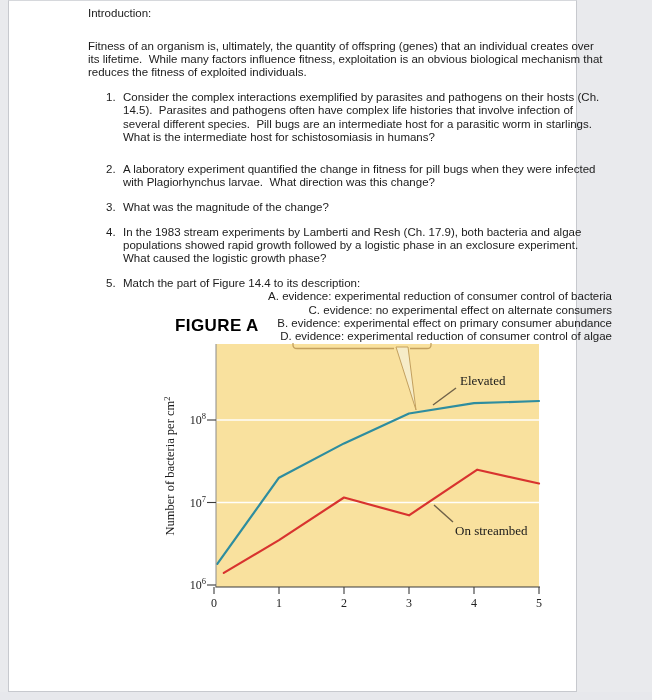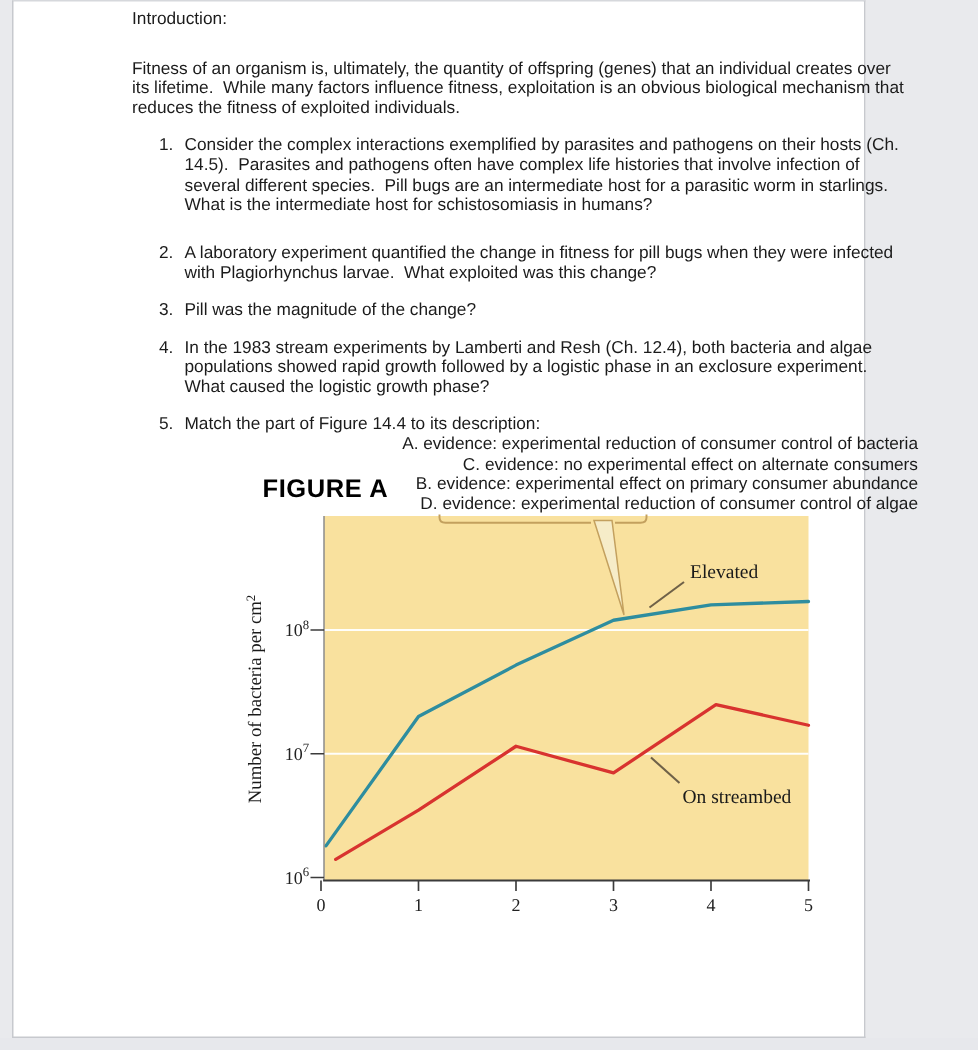--- a/index.html
+++ b/index.html
@@ -48,31 +48,31 @@
     <div class="intro-heading">Introduction:</div>
     <div class="intro-body">Fitness of an organism is, ultimately, the quantity of offspring (genes) that an individual creates over its lifetime.  While many factors influence fitness, exploitation is an obvious biological mechanism that reduces the fitness of exploited individuals.</div>
 
     <div class="q q-gap-big">
       <span class="qnum">1.</span>
       <div class="qtext">Consider the complex interactions exemplified by parasites and pathogens on their hosts (Ch. 14.5).  Parasites and pathogens often have complex life histories that involve infection of several different species.  Pill bugs are an intermediate host for a parasitic worm in starlings.  What is the intermediate host for schistosomiasis in humans?</div>
     </div>
 
     <div class="q">
       <span class="qnum">2.</span>
-      <div class="qtext">A laboratory experiment quantified the change in fitness for pill bugs when they were infected with Plagiorhynchus larvae.  What exploited was this change?</div>
+      <div class="qtext">A laboratory experiment quantified the change in fitness for pill bugs when they were infected with Plagiorhynchus larvae.  What direction was this change?</div>
     </div>
 
     <div class="q">
       <span class="qnum">3.</span>
-      <div class="qtext">Pill was the magnitude of the change?</div>
+      <div class="qtext">What was the magnitude of the change?</div>
     </div>
 
     <div class="q q-gap-small">
       <span class="qnum">4.</span>
-      <div class="qtext">In the 1983 stream experiments by Lamberti and Resh (Ch. 12.4), both bacteria and algae populations showed rapid growth followed by a logistic phase in an exclosure experiment.  What caused the logistic growth phase?</div>
+      <div class="qtext">In the 1983 stream experiments by Lamberti and Resh (Ch. 17.9), both bacteria and algae populations showed rapid growth followed by a logistic phase in an exclosure experiment.  What caused the logistic growth phase?</div>
     </div>
 
     <div class="q">
       <span class="qnum">5.</span>
       <div class="qtext">Match the part of Figure 14.4 to its description:</div>
       <div class="opts">
         <div class="opt">A. evidence: experimental reduction of consumer control of bacteria</div>
         <div class="opt">C. evidence: no experimental effect on alternate consumers</div>
         <div class="opt">B. evidence: experimental effect on primary consumer abundance</div>
         <div class="opt">D. evidence: experimental reduction of consumer control of algae</div>

